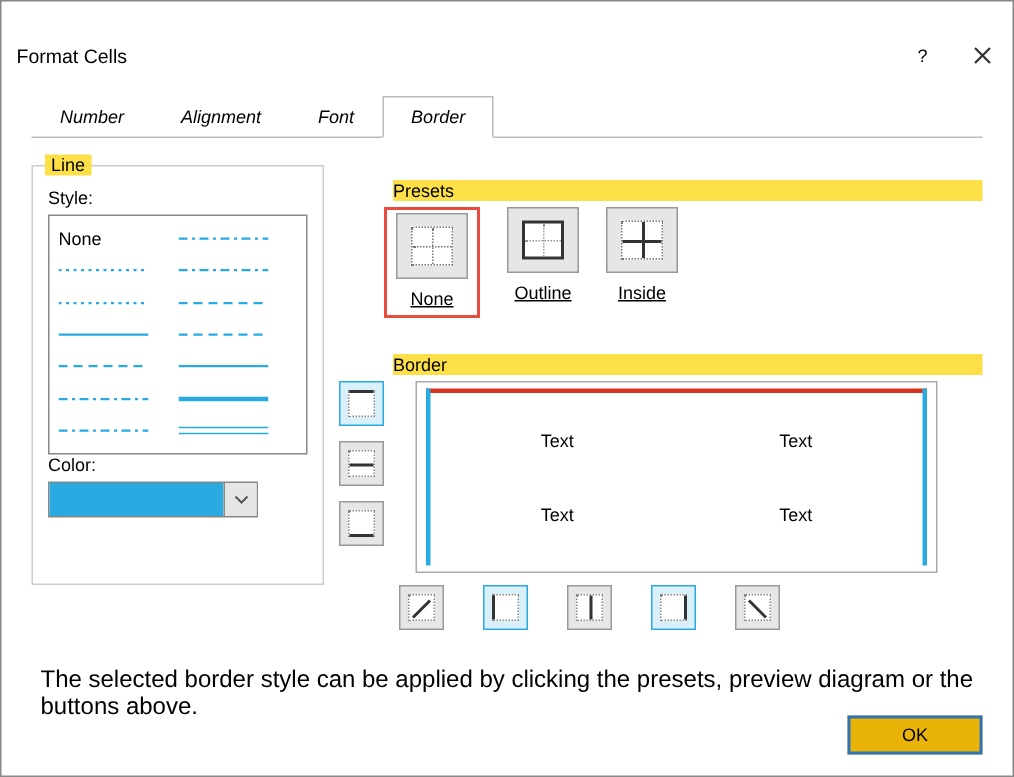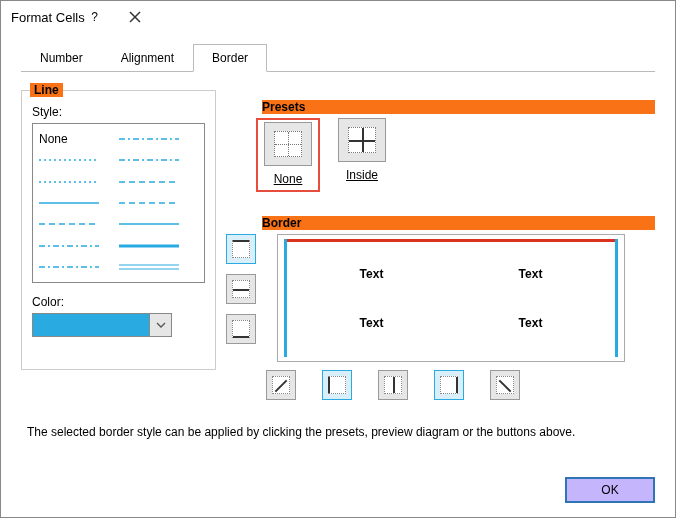--- a/index.html
+++ b/index.html
@@ -1,75 +1,75 @@
 <!DOCTYPE html>
 <html><head>
 <meta charset="utf-8">
 <style>
 * { box-sizing: border-box; margin: 0; padding: 0; font-family: 'Segoe UI', Tahoma, sans-serif; font-size: 12px; }
 body { background: #fff; width: 676px; height: 518px; position: relative; border: 1px solid #888; }
-.titlebar { display: flex; align-items: center; justify-content: flex-start; padding: 6px 10px; height: 32px; }
+.titlebar { display: flex; align-items: center; justify-content: space-between; padding: 6px 10px; height: 32px; margin-top: 20px; }
 .titlebar .title { font-size: 13px; }
 .titlebar .ctrls { display: flex; gap: 20px; }
 .titlebar .ctrl { width: 20px; height: 20px; display: flex; align-items: center; justify-content: center; cursor: pointer; }
 .tabs { display: flex; border-bottom: 1px solid #bbb; margin: 10px 20px 0 20px; }
-.tab { padding: 6px 18px; border: 1px solid transparent; border-bottom: none; cursor: pointer; position: relative; top: 1px; }
+.tab { padding: 6px 18px; border: 1px solid transparent; border-bottom: none; cursor: pointer; position: relative; top: 1px; font-style: italic; }
 .tab.active { border: 1px solid #bbb; border-bottom: 1px solid #fff; background: #fff; }
 .content { display: flex; padding: 10px 20px 5px 20px; gap: 10px; }
 .col-left { width: 195px; }
 .col-right { flex: 1; }
 .groupbox { border: 1px solid #ccc; position: relative; padding: 14px 10px 10px 10px; margin-top: 8px; }
-.groupbox .legend { position: absolute; top: -8px; left: 8px; background: #f97316; padding: 0 4px; font-size: 12px; font-weight: bold; }
+.groupbox .legend { position: absolute; top: -8px; left: 8px; background: #fde047; padding: 0 4px; font-size: 12px; }
 .no-border { border: none; padding: 10px 0 0 0; }
 .no-border .legend { position: static; padding: 0; margin-bottom: 4px; display: block; margin-left: 36px; }
 .style-swatch { border: 1px solid #888; height: 160px; display: grid; grid-template-columns: 1fr 1fr; grid-template-rows: repeat(7,1fr); gap: 0; padding: 4px 6px; }
 .style-swatch .cell { display: flex; align-items: center; }
 .style-swatch .none { font-size: 12px; }
-.color-label { margin-top: 12px; margin-bottom: 4px; }
+.color-label { margin-bottom: 4px; }
 .color-row { display: flex; border: 1px solid #888; height: 24px; width: 140px; }
 .color-swatch { flex: 1; background: #29abe2; }
 .color-drop { width: 22px; border-left: 1px solid #888; display: flex; align-items: center; justify-content: center; background: #e6e6e6; }
 .presets-row { display: flex; gap: 18px; margin-left: 30px; }
 .preset-item { text-align: center; }
 .preset-btn { width: 48px; height: 44px; border: 1px solid #999; background: #e6e6e6; display: flex; align-items: center; justify-content: center; cursor: pointer; }
 .preset-icon { width: 28px; height: 26px; border: 1px dotted #777; position: relative; background: #fff; }
 .preset-icon.none::before { content:""; position:absolute; top:50%; left:0; right:0; border-top:1px dotted #777; }
 .preset-icon.none::after { content:""; position:absolute; left:50%; top:0; bottom:0; border-left:1px dotted #777; }
 .preset-icon.outline { border:2px solid #333; }
 .preset-icon.outline::before { content:""; position:absolute; top:50%; left:0; right:0; border-top:1px dotted #999; }
 .preset-icon.outline::after { content:""; position:absolute; left:50%; top:0; bottom:0; border-left:1px dotted #999; }
 .preset-icon.inside { border:1px dotted #777; }
 .preset-icon.inside::before { content:""; position:absolute; top:50%; left:0; right:0; border-top:2px solid #333; }
 .preset-icon.inside::after { content:""; position:absolute; left:50%; top:0; bottom:0; border-left:2px solid #333; }
 .preset-label { margin-top: 6px; text-decoration: underline; font-size: 12px; }
 .preset-highlight-wrap { border: 2px solid #e74c3c; padding: 2px 6px 4px 6px; display:inline-block;}
-.border-edit { display: flex; gap: 21px; margin-top: 4px; font-weight: bold; }
+.border-edit { display: flex; gap: 21px; margin-top: 4px; }
 .border-leftbtns { display: flex; flex-direction: column; gap: 10px; }
 .sqbtn { width: 30px; height: 30px; border: 1px solid #999; background: #e6e6e6; display: flex; align-items: center; justify-content: center; cursor: pointer; }
 .sqbtn.active { border: 1px solid #29abe2; background: #d9f0fb; }
 .mini-icon { width: 18px; height: 18px; border: 1px dotted #888; position: relative; background:#fff;}
 .mini-icon .top { position:absolute; top:-1px; left:0; right:0; border-top:2px solid #333;}
 .mini-icon .mid { position:absolute; top:50%; left:0; right:0; border-top:2px solid #333;}
 .mini-icon .bot { position:absolute; bottom:-1px; left:0; right:0; border-top:2px solid #333;}
 .mini-icon .lef { position:absolute; left:-1px; top:0; bottom:0; border-left:2px solid #333;}
 .mini-icon .midv { position:absolute; left:50%; top:0; bottom:0; border-left:2px solid #333;}
 .mini-icon .rig { position:absolute; right:-1px; top:0; bottom:0; border-left:2px solid #333;}
 .mini-icon .diag1 { position:absolute; left:0; right:0; top:50%; border-top:2px solid #333; transform:rotate(45deg);}
 .mini-icon .diag2 { position:absolute; left:0; right:0; top:50%; border-top:2px solid #333; transform:rotate(-45deg);}
 .preview { flex:1; border: 1px solid #aaa; height: 128px; position: relative; background: #fff; margin-right: 30px;}
 .preview .rtop { position:absolute; top:4px; left:6px; right:6px; border-top:3px solid #d9331f;}
 .preview .rleft { position:absolute; top:4px; bottom:4px; left:6px; border-left:3px solid #29abe2;}
 .preview .rright { position:absolute; top:4px; bottom:4px; right:6px; border-left:3px solid #29abe2;}
 .preview .cells { position:absolute; inset:14px; display:grid; grid-template-columns:1fr 1fr; grid-template-rows:1fr 1fr;}
 .preview .cells div { display:flex; align-items:center; justify-content:center; font-size:12px;}
 .bottom-btns { display:flex; gap: 26px; margin-left: 40px; margin-top: 8px;}
-.hint { margin: 20px 26px 0 26px; font-size: 12px; }
+.hint { margin: 20px 26px 0 26px; font-size: 16px; }
 .dialog-btns { position:absolute; bottom: 14px; right: 20px; display:flex; gap: 14px;}
 .dialog-btn { width: 90px; height: 26px; border:1px solid #999; background:#e6e6e6; display:flex; align-items:center; justify-content:center; cursor:pointer;}
-.dialog-btn.primary { border:2px solid #2e75b6; background:#c4b5fd;}
+.dialog-btn.primary { border:2px solid #2e75b6; background:#eab308;}
 svg line.dot { stroke:#29abe2; stroke-width:1.5; stroke-dasharray:2 3;}
 svg line.dash { stroke:#29abe2; stroke-width:1.5; stroke-dasharray:6 4;}
 svg line.dashdot { stroke:#29abe2; stroke-width:1.5; stroke-dasharray:6 3 2 3;}
 svg line.solid { stroke:#29abe2; stroke-width:1.5;}
 svg line.thick { stroke:#29abe2; stroke-width:3;}
 svg line.dbl1 { stroke:#29abe2; stroke-width:1;}
 </style>
 </head>
 <body>
 
@@ -82,20 +82,21 @@
           <line x1="1" y1="1" x2="11" y2="11" stroke="#333" stroke-width="1.5"></line>
           <line x1="11" y1="1" x2="1" y2="11" stroke="#333" stroke-width="1.5"></line>
         </svg>
     </div>
   </div>
 </div>
 
 <div class="tabs">
   <div class="tab">Number</div>
   <div class="tab">Alignment</div>
+  <div class="tab">Font</div>
   <div class="tab active">Border</div>
 </div>
 
 <div class="content">
   <div class="col-left">
     <div class="groupbox" style="height:280px;">
       <span class="legend">Line</span>
       <div style="margin-bottom:4px;">Style:</div>
       <div class="style-swatch">
         <div class="cell none">None</div>
@@ -185,20 +186,26 @@
         <span class="preset-highlight-wrap">
           <div class="preset-item">
             <div class="preset-btn">
                 <div class="preset-icon none"></div>
               </div>
             <div class="preset-label">None</div>
           </div>
         </span>
         <div class="preset-item">
           <div class="preset-btn">
+              <div class="preset-icon outline"></div>
+            </div>
+          <div class="preset-label">Outline</div>
+        </div>
+        <div class="preset-item">
+          <div class="preset-btn">
               <div class="preset-icon inside"></div>
             </div>
           <div class="preset-label">Inside</div>
         </div>
       </div>
     </div>
 
     <div class="no-border groupbox" style="margin-top:14px;">
       <span class="legend">Border</span>
       <div class="border-edit">

